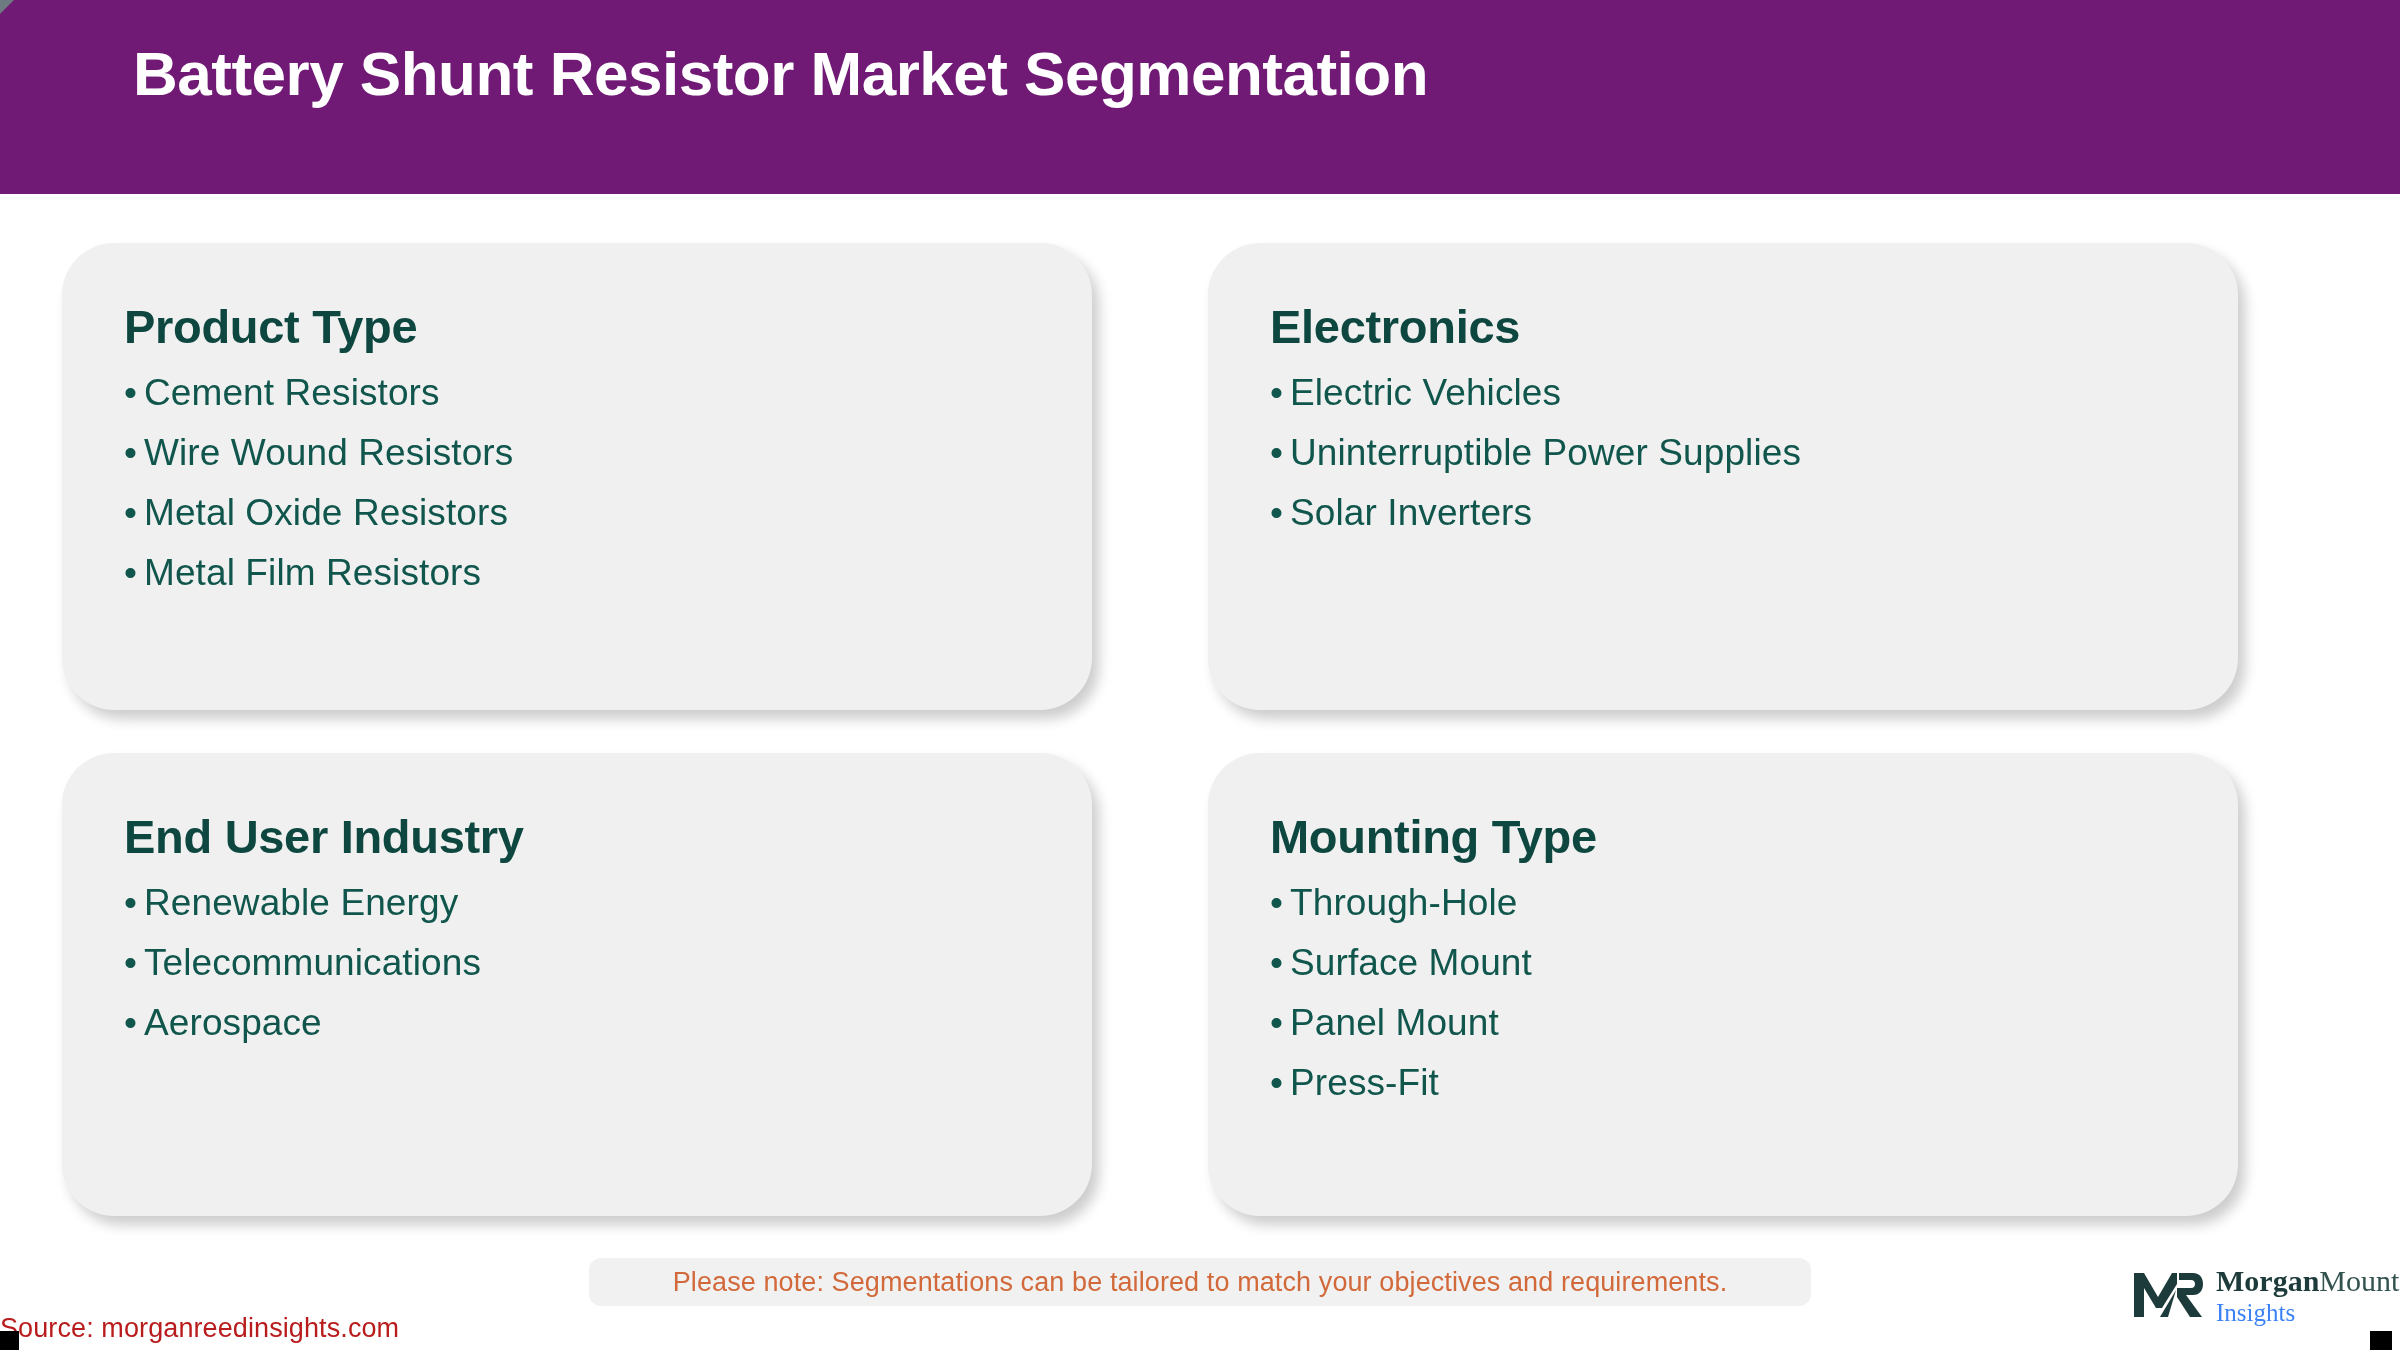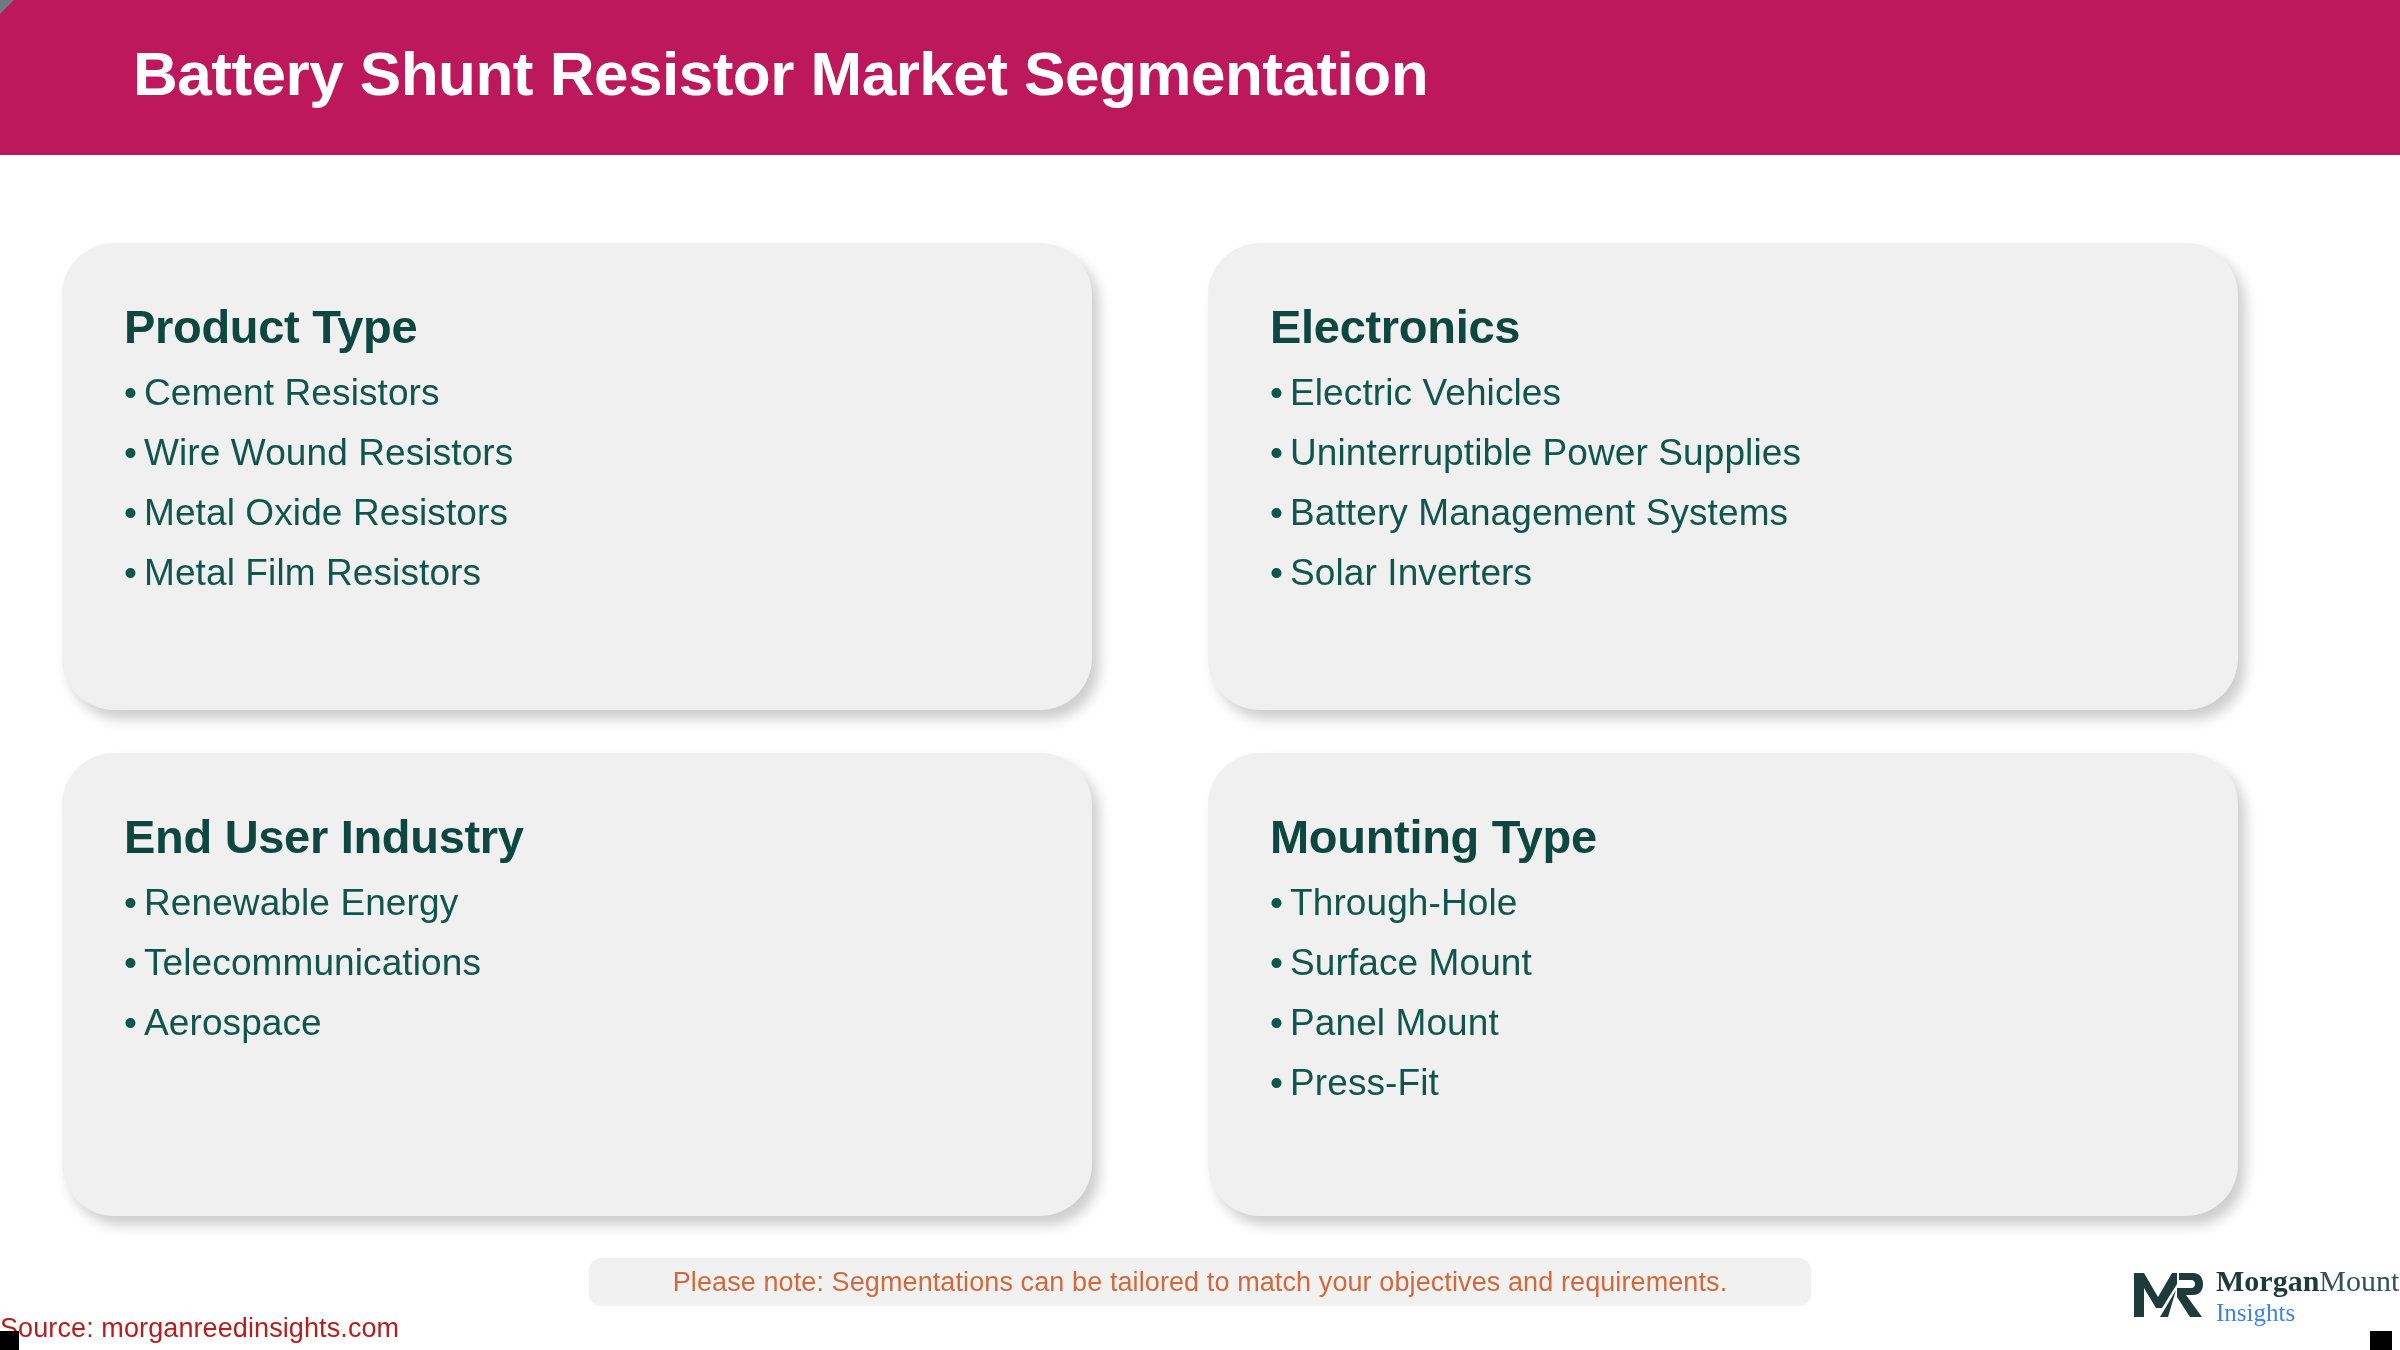--- a/index.html
+++ b/index.html
@@ -14,22 +14,22 @@
     font-family: "Liberation Sans", sans-serif;
     position: relative;
   }
 
   
   .header {
     position: absolute;
     left: 0;
     top: 0;
     width: 2400px;
-    height: 155px;
-    background: #be185d;
+    height: 194px;
+    background: #701a75;
     box-sizing: border-box;
   }
   .header-title {
     position: absolute;
     left: 133px;
     top: 38px;
     font-size: 62px;
     font-weight: bold;
     color: #ffffff;
     letter-spacing: -0.5px;
@@ -204,21 +204,20 @@
       <li><span class="bullet">•</span><span>Metal Oxide Resistors</span></li>
       <li><span class="bullet">•</span><span>Metal Film Resistors</span></li>
     </ul>
   </div>
 
   <div class="card card-tr">
     <div class="card-title">Electronics</div>
     <ul class="card-list">
       <li><span class="bullet">•</span><span>Electric Vehicles</span></li>
       <li><span class="bullet">•</span><span>Uninterruptible Power Supplies</span></li>
-      <li><span class="bullet">•</span><span>Battery Management Systems</span></li>
       <li><span class="bullet">•</span><span>Solar Inverters</span></li>
     </ul>
   </div>
 
   <div class="card card-bl">
     <div class="card-title">End User Industry</div>
     <ul class="card-list">
       <li><span class="bullet">•</span><span>Renewable Energy</span></li>
       <li><span class="bullet">•</span><span>Telecommunications</span></li>
       <li><span class="bullet">•</span><span>Aerospace</span></li>

